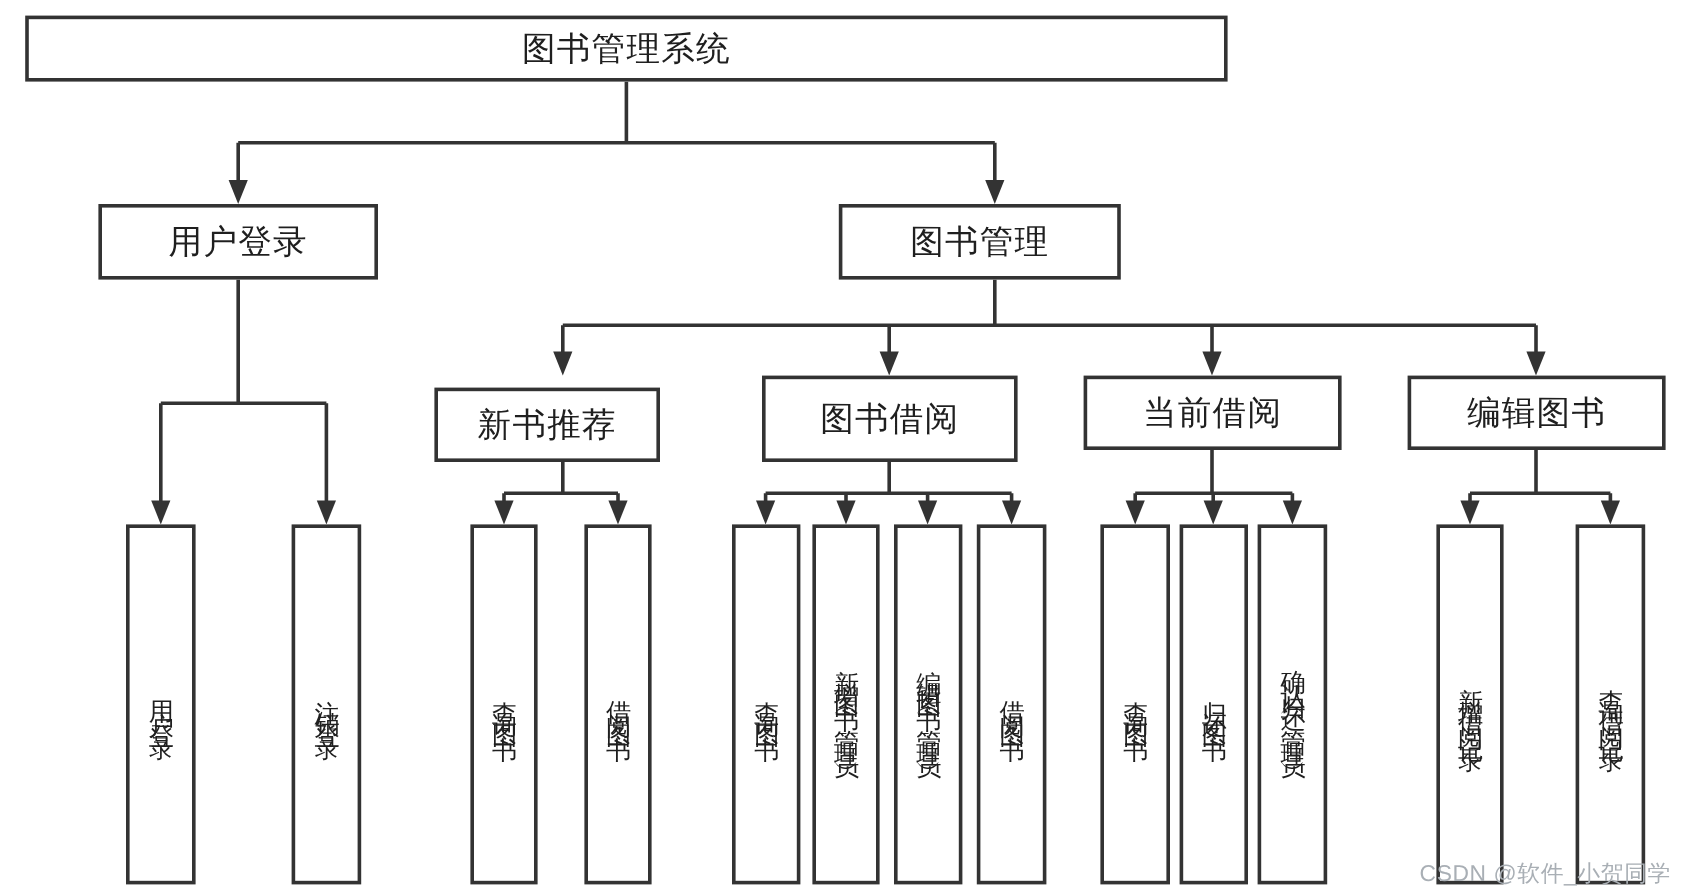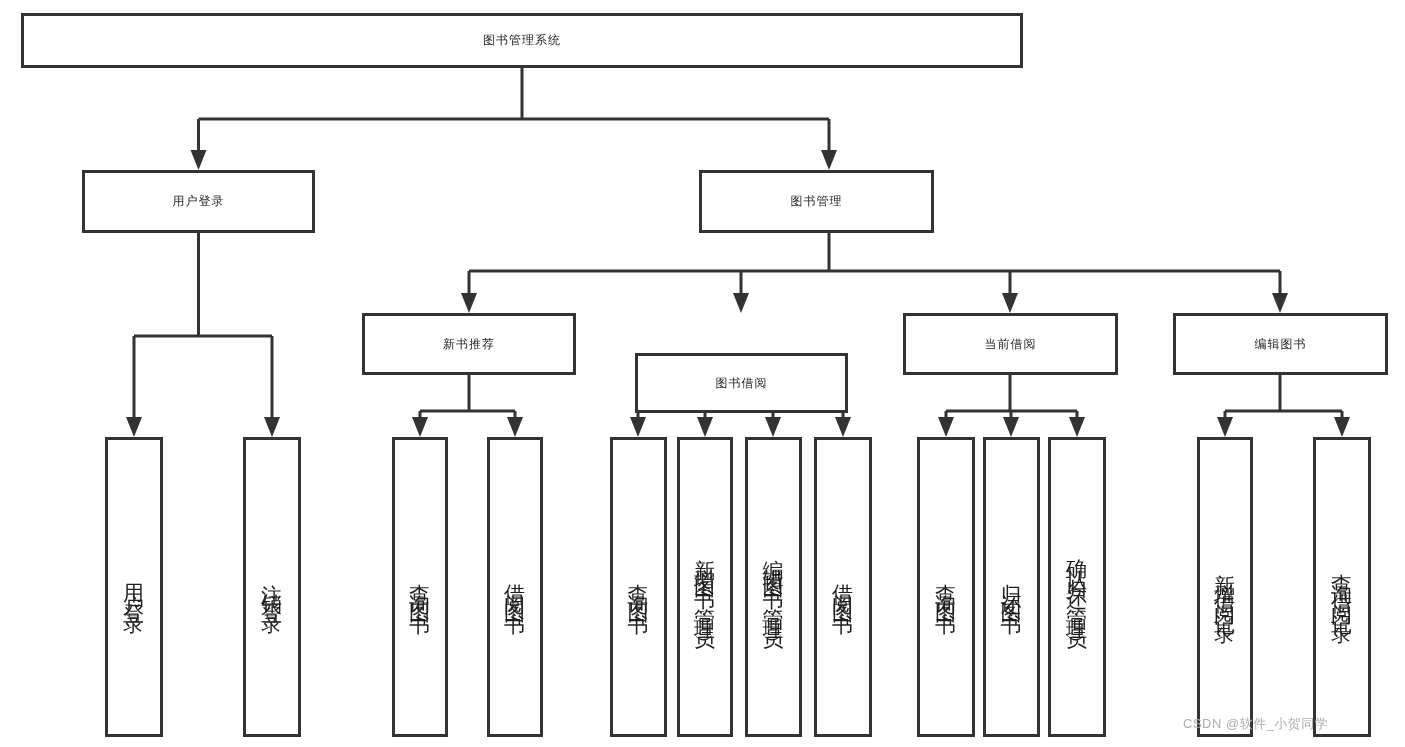--- a/index.html
+++ b/index.html
@@ -39,61 +39,61 @@
     box-sizing: border-box;
     border: 3px solid var(--line);
     background: #ffffff;
     color: var(--text);
     display: flex;
     align-items: center;
     justify-content: center;
     text-align: center;
   }
   .h {
-    font-size: 12px;
+    font-size: 28px;
     letter-spacing: 1px;
     line-height: 1.2;
   }
   .v {
     writing-mode: vertical-lr;
     font-size: 21px;
     letter-spacing: 10px;
     line-height: 1;
     top: 437px;
     height: 300px;
   }
   
   #n-root      { left: 21px;   top: 13px;  width: 1002px; height: 55px; }
   
   #n-user      { left: 82px;   top: 170px; width: 233px;  height: 63px; }
   #n-bookmgmt  { left: 699px;  top: 170px; width: 235px;  height: 63px; }
   
-  #n-newbook   { left: 362px;  top: 313px; width: 214px;  height: 62px; }
-  #n-borrow    { left: 635px;  top: 313px; width: 213px;  height: 60px; margin-top: 40px; }
+  #n-newbook   { left: 362px;  top: 323px; width: 188px;  height: 62px; }
+  #n-borrow    { left: 635px;  top: 313px; width: 213px;  height: 72px; }
   #n-current   { left: 903px;  top: 313px; width: 215px;  height: 62px; }
   #n-record    { left: 1173px; top: 313px; width: 215px;  height: 62px; }
   
   #n-ul-login   { left: 105px;  width: 58px; }
   #n-ul-logout  { left: 243px;  width: 58px; }
   #n-nb-query   { left: 392px;  width: 56px; }
   #n-nb-borrow  { left: 487px;  width: 56px; }
   #n-bb-query   { left: 610px;  width: 57px; }
   #n-bb-add     { left: 677px;  width: 56px; }
   #n-bb-edit    { left: 745px;  width: 57px; }
   #n-bb-borrow  { left: 814px;  width: 58px; }
   #n-cb-query   { left: 917px;  width: 58px; }
   #n-cb-return  { left: 983px;  width: 57px; }
   #n-cb-confirm { left: 1048px; width: 58px; }
   #n-br-add     { left: 1197px; width: 56px; }
   #n-br-query   { left: 1313px; width: 58px; }
   #watermark {
     position: absolute;
     left: 1183px;
     top: 715px;
-    font-size: 13px;
+    font-size: 19px;
     letter-spacing: 0.5px;
     color: var(--wm);
     white-space: nowrap;
   }
 </style>
 </head>
 <body>
 
 <div id="canvas">
 

